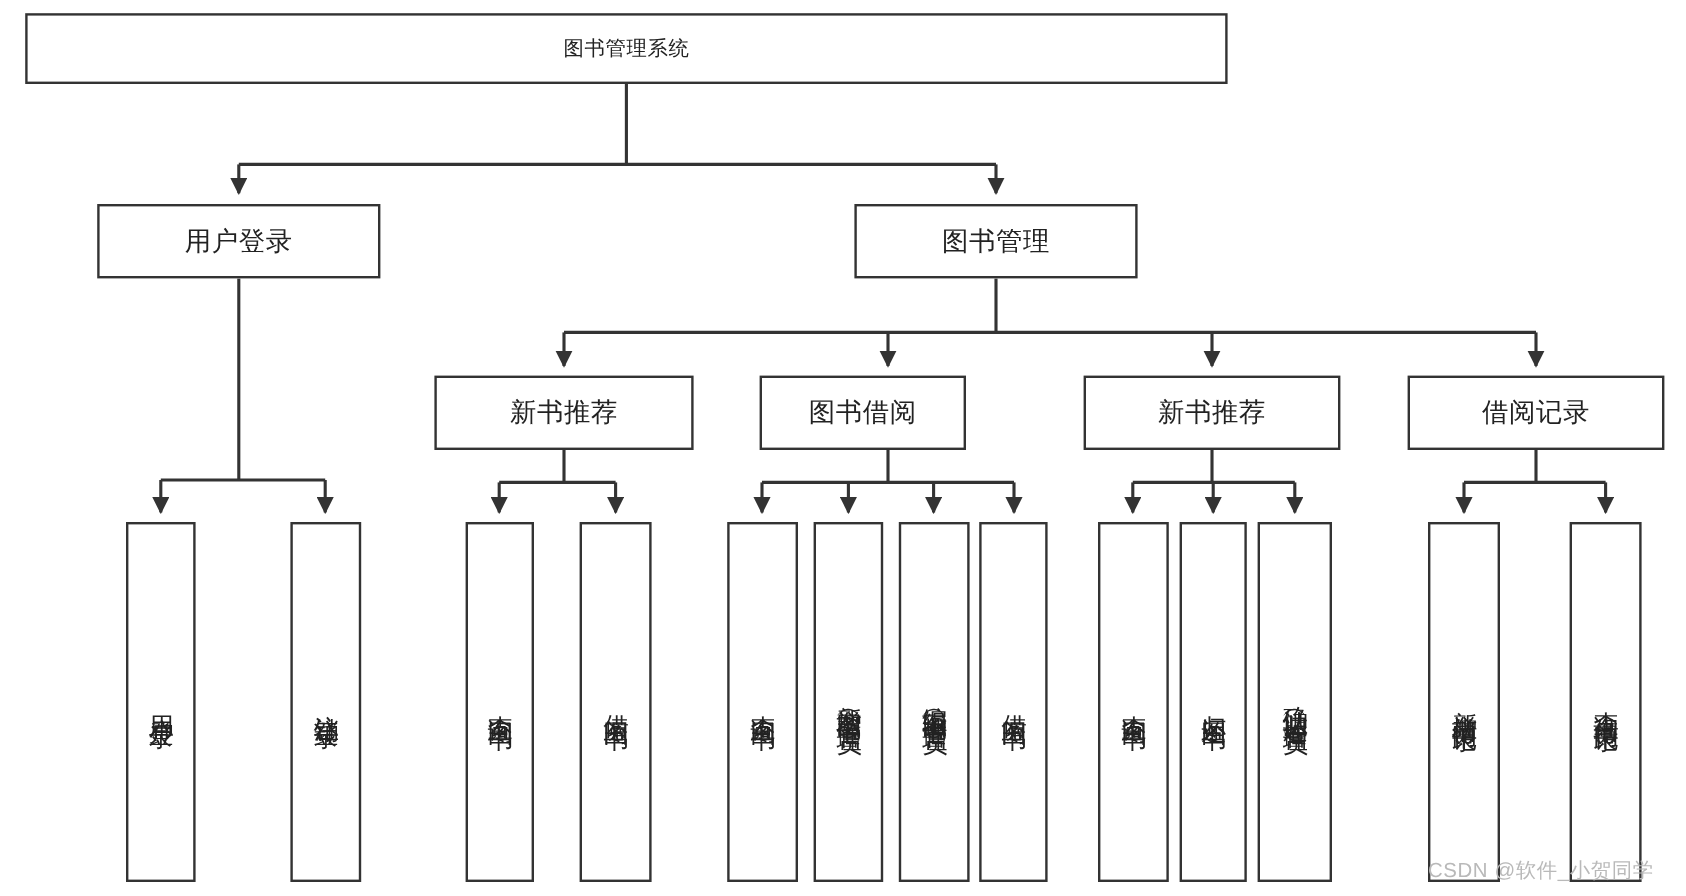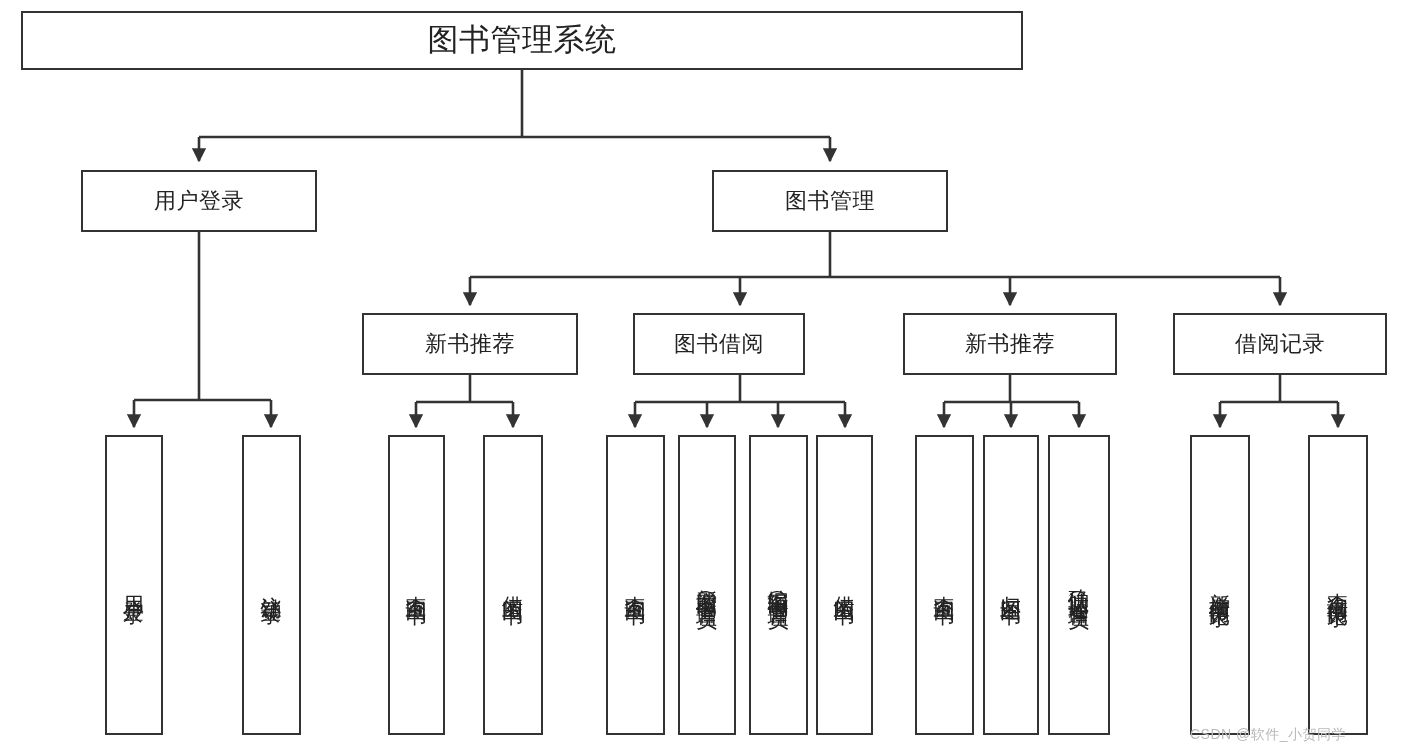--- a/index.html
+++ b/index.html
@@ -41,43 +41,42 @@
     line-height: 1.05;
     color: #222222;
   }
   
   .node.horiz .label {
     font-size: 22px;
     letter-spacing: 0.5px;
     white-space: nowrap;
   }
   .node.root .label {
-    font-size: 31px;
+    font-size: 17px;
   }
   
   .node.vert {
     align-items: center;
     justify-content: center;
     padding: 4px 0;
   }
   .node.vert .label {
     writing-mode: vertical-rl;
     text-orientation: upright;
     font-size: 21px;
     line-height: 1;
     letter-spacing: 3px;
     max-height: 100%;
   }
   .watermark {
     position: absolute;
-    font-size: 14px;
+    font-size: 17px;
     color: #b9b9b9;
     white-space: nowrap;
     letter-spacing: 0.5px;
-    margin-top: 12px;
   }
 </style>
 </head>
 <body>
 
 <div id="canvas">
 
   <svg class="connectors" viewBox="0 0 1405 747" xmlns="http://www.w3.org/2000/svg">
     <defs>
       <marker id="arrow" viewBox="0 0 10 10" refX="9" refY="5" markerWidth="5.5" markerHeight="5.5" orient="auto-start-reverse">

